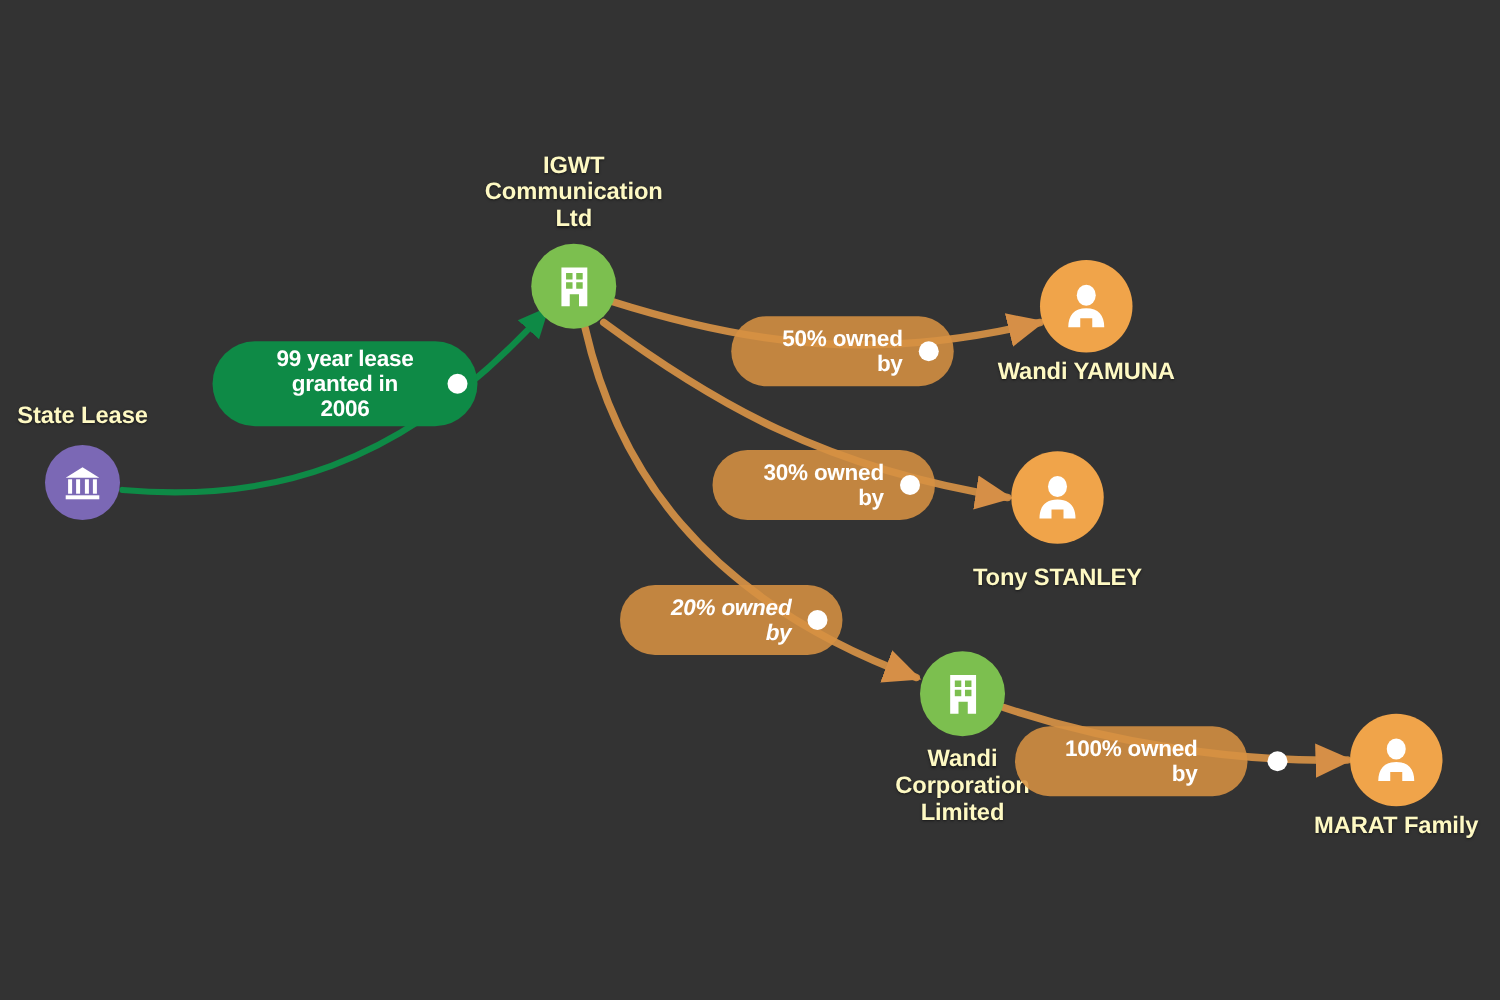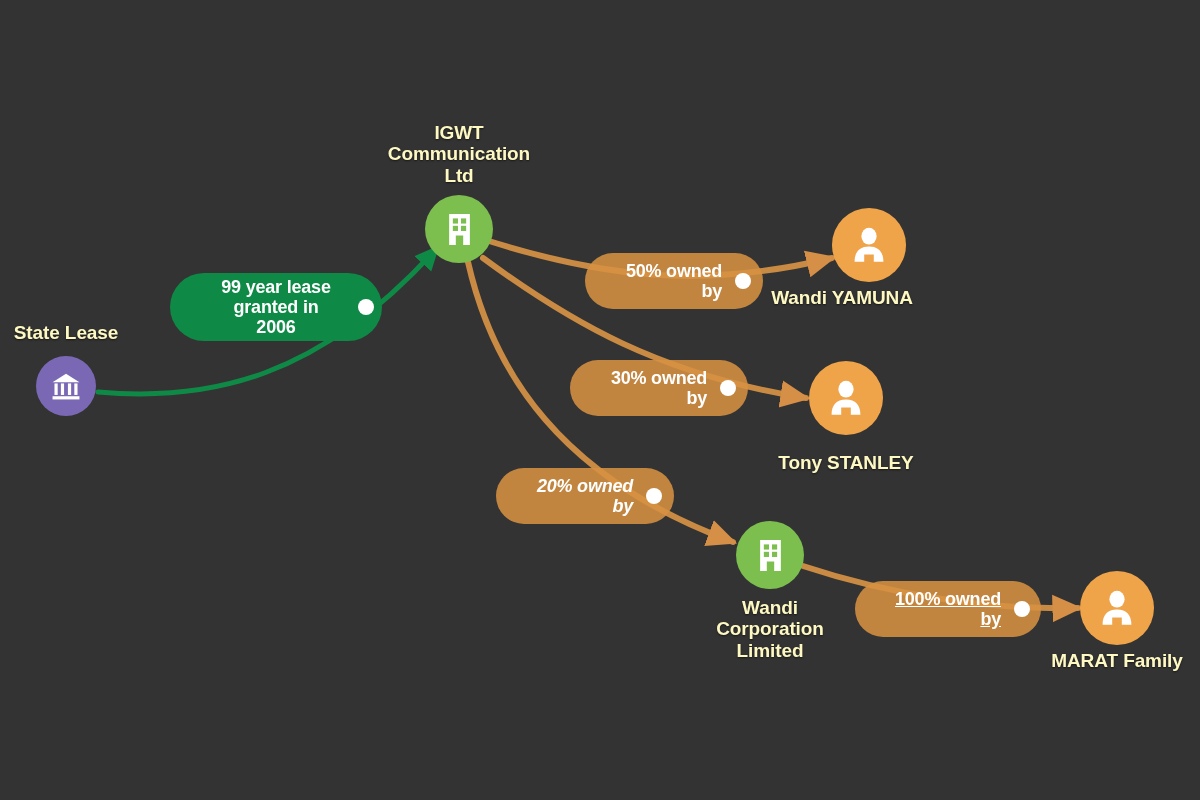--- a/index.html
+++ b/index.html
@@ -147,21 +147,21 @@
 Communication
 Ltd</div>
       </div>
       <div class="node" style="left: 0px; top: 0px; width: 0px; height: 0px;">
         <div class="node-circle" style="left: 832px; top: 208px; width: 74px; height: 74px; background: rgb(240, 164, 74); color: rgb(240, 164, 74);">
           <svg class="icon-svg" width="40" height="40" viewBox="0 0 100 100">
             <ellipse cx="50" cy="28" rx="19" ry="21" fill="#ffffff"></ellipse>
             <path d="M50 54 C26 54, 14 68, 14 92 H38 V74 H62 V92 H86 C86 68, 74 54, 50 54 Z" fill="#ffffff"></path>
           </svg>
         </div>
-        <div class="node-label" style="left: 702px; top: 287px; width: 280px;">Wandi YAMUNA</div>
+        <div class="node-label" style="left: 729px; top: 287px; width: 280px;">Wandi YAMUNA</div>
       </div>
       <div class="node" style="left: 0px; top: 0px; width: 0px; height: 0px;">
         <div class="node-circle" style="left: 809px; top: 361px; width: 74px; height: 74px; background: rgb(240, 164, 74); color: rgb(240, 164, 74);">
           <svg class="icon-svg" width="40" height="40" viewBox="0 0 100 100">
             <ellipse cx="50" cy="28" rx="19" ry="21" fill="#ffffff"></ellipse>
             <path d="M50 54 C26 54, 14 68, 14 92 H38 V74 H62 V92 H86 C86 68, 74 54, 50 54 Z" fill="#ffffff"></path>
           </svg>
         </div>
         <div class="node-label" style="left: 706px; top: 440px; width: 280px; margin-top: 12px;">Tony STANLEY</div>
       </div>
@@ -196,18 +196,18 @@
       <div class="handle-dot" style="left: 358px; top: 299px;"></div>
       <div class="edge-label ownership" style="left: 585px; top: 253px; width: 178px; height: 56px;"><span class="edge-label-text">50% owned
 by</span></div>
       <div class="handle-dot" style="left: 735px; top: 273px;"></div>
       <div class="edge-label ownership" style="left: 570px; top: 360px; width: 178px; height: 56px;"><span class="edge-label-text">30% owned
 by</span></div>
       <div class="handle-dot" style="left: 720px; top: 380px;"></div>
       <div class="edge-label ownership" style="left: 496px; top: 468px; width: 178px; height: 56px; font-style: italic;"><span class="edge-label-text">20% owned
 by</span></div>
       <div class="handle-dot" style="left: 646px; top: 488px;"></div>
-      <div class="edge-label ownership" style="left: 855px; top: 581px; width: 186px; height: 56px; text-decoration: underline;"><span class="edge-label-text">100% owned
+      <div class="edge-label ownership" style="left: 812px; top: 581px; width: 186px; height: 56px;"><span class="edge-label-text">100% owned
 by</span></div>
       <div class="handle-dot" style="left: 1014px; top: 601px;"></div>
     </div>
 
 </div>
 
 </body></html>

